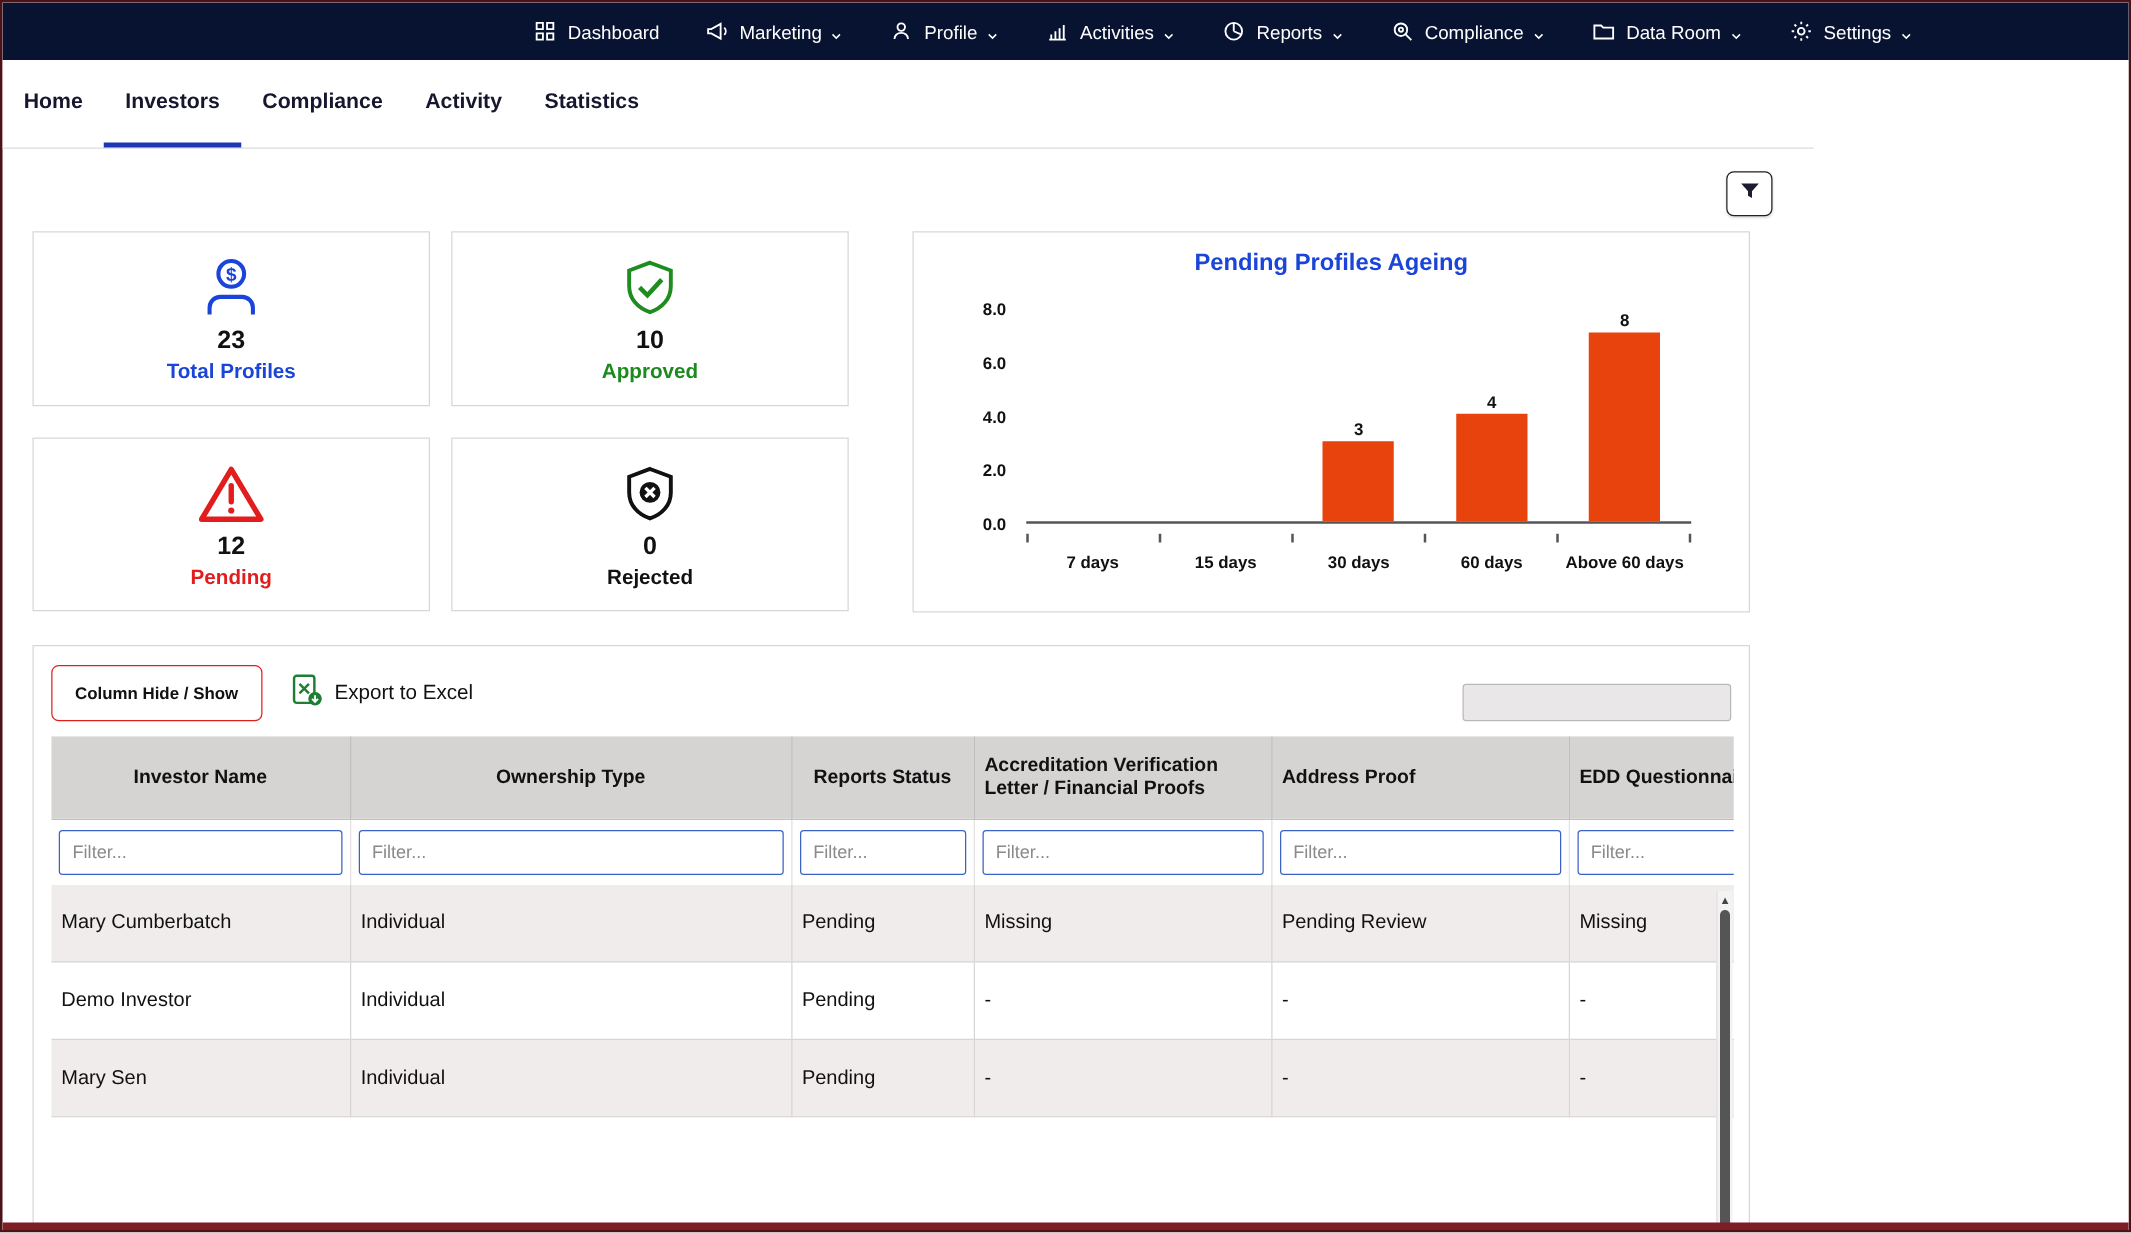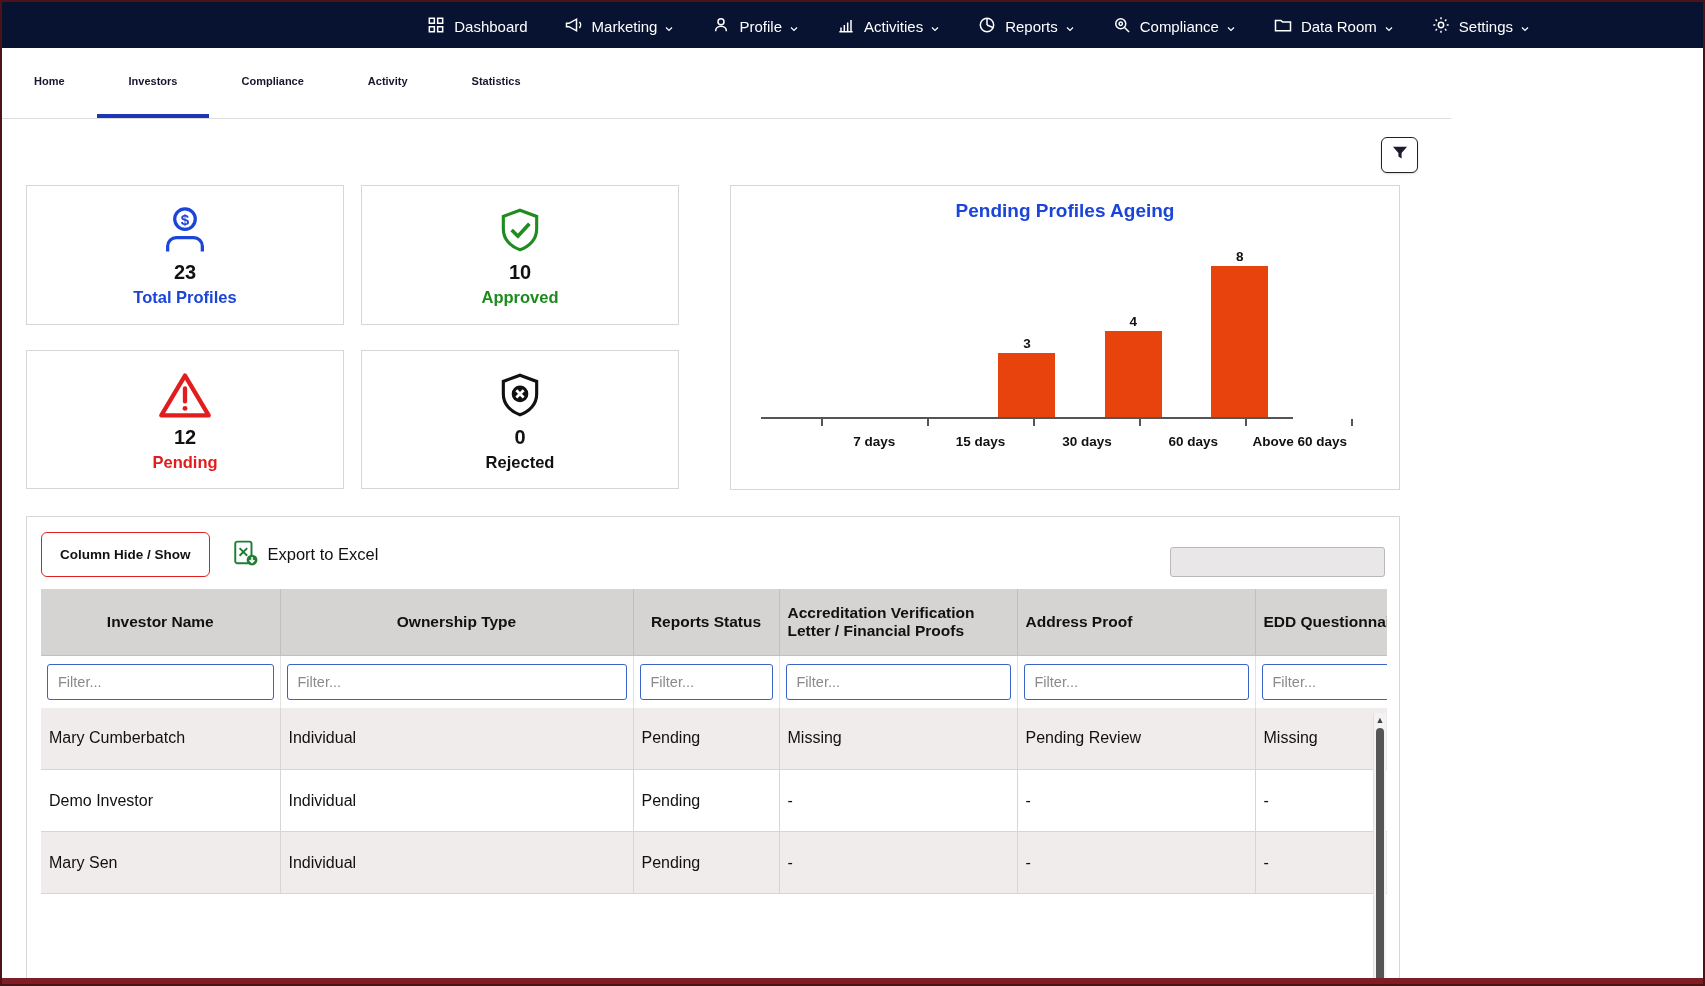--- a/index.html
+++ b/index.html
@@ -12,22 +12,22 @@
   
   .topnav { height:46px; background:#081231; display:flex; align-items:center;
             justify-content:flex-end; gap:36px; padding-right:172px; }
   .nav-item { display:flex; align-items:flex-end; gap:8px; color:#fff; font-size:15px;
               cursor:pointer; white-space:nowrap; }
   .nav-icon svg { display:block; }
   .chev { display:flex; align-items:center; margin-left:-2px; }
 
   
   .tabbar { width:1449px; height:71px; display:flex; border-bottom:1px solid #dcdcdc; background:#fff; }
-  .tab { padding:0 32px; display:flex; align-items:center; font-weight:bold;
-         font-size:11px; color:#16162e; border-bottom:4px solid transparent; cursor:pointer; }
+  .tab { padding:0 17px; display:flex; align-items:center; font-weight:bold;
+         font-size:17px; color:#16162e; border-bottom:4px solid transparent; cursor:pointer; }
   .tab.active { border-bottom-color:#1f36b4; }
 
   
   .filter-row { display:flex; justify-content:flex-end; padding-right:285px; margin-top:18px; }
   .filter-btn { width:37px; height:36px; background:#fff; border:1.5px solid #222;
                 border-radius:6px; display:flex; align-items:center; justify-content:center;
                 cursor:pointer; box-shadow:0 1px 2px rgba(0,0,0,.15); }
 
   
   .dash-row { display:flex; padding-left:24px; margin-top:12px; }
@@ -292,20 +292,27 @@
         </div>
         <div class="stat-value">0</div>
         <div class="stat-label c-black">Rejected</div>
       </div>
     </div>
 
     <div class="chart-panel">
       <div class="chart-title c-blue" style="color: rgb(27, 68, 216);">Pending Profiles Ageing</div>
       <div class="chart-area">
         <div class="chart-row1">
+          <div class="y-axis">
+              <div class="ytick">8.0</div>
+              <div class="ytick">6.0</div>
+              <div class="ytick">4.0</div>
+              <div class="ytick">2.0</div>
+              <div class="ytick">0.0</div>
+            </div>
           <div class="plot">
             <div class="bar-slot">
                 <div class="bar-value"></div>
                 <div class="bar" style="height: 0px; background: rgb(232, 67, 13);"></div>
               </div>
             <div class="bar-slot">
                 <div class="bar-value"></div>
                 <div class="bar" style="height: 0px; background: rgb(232, 67, 13);"></div>
               </div>
             <div class="bar-slot">

